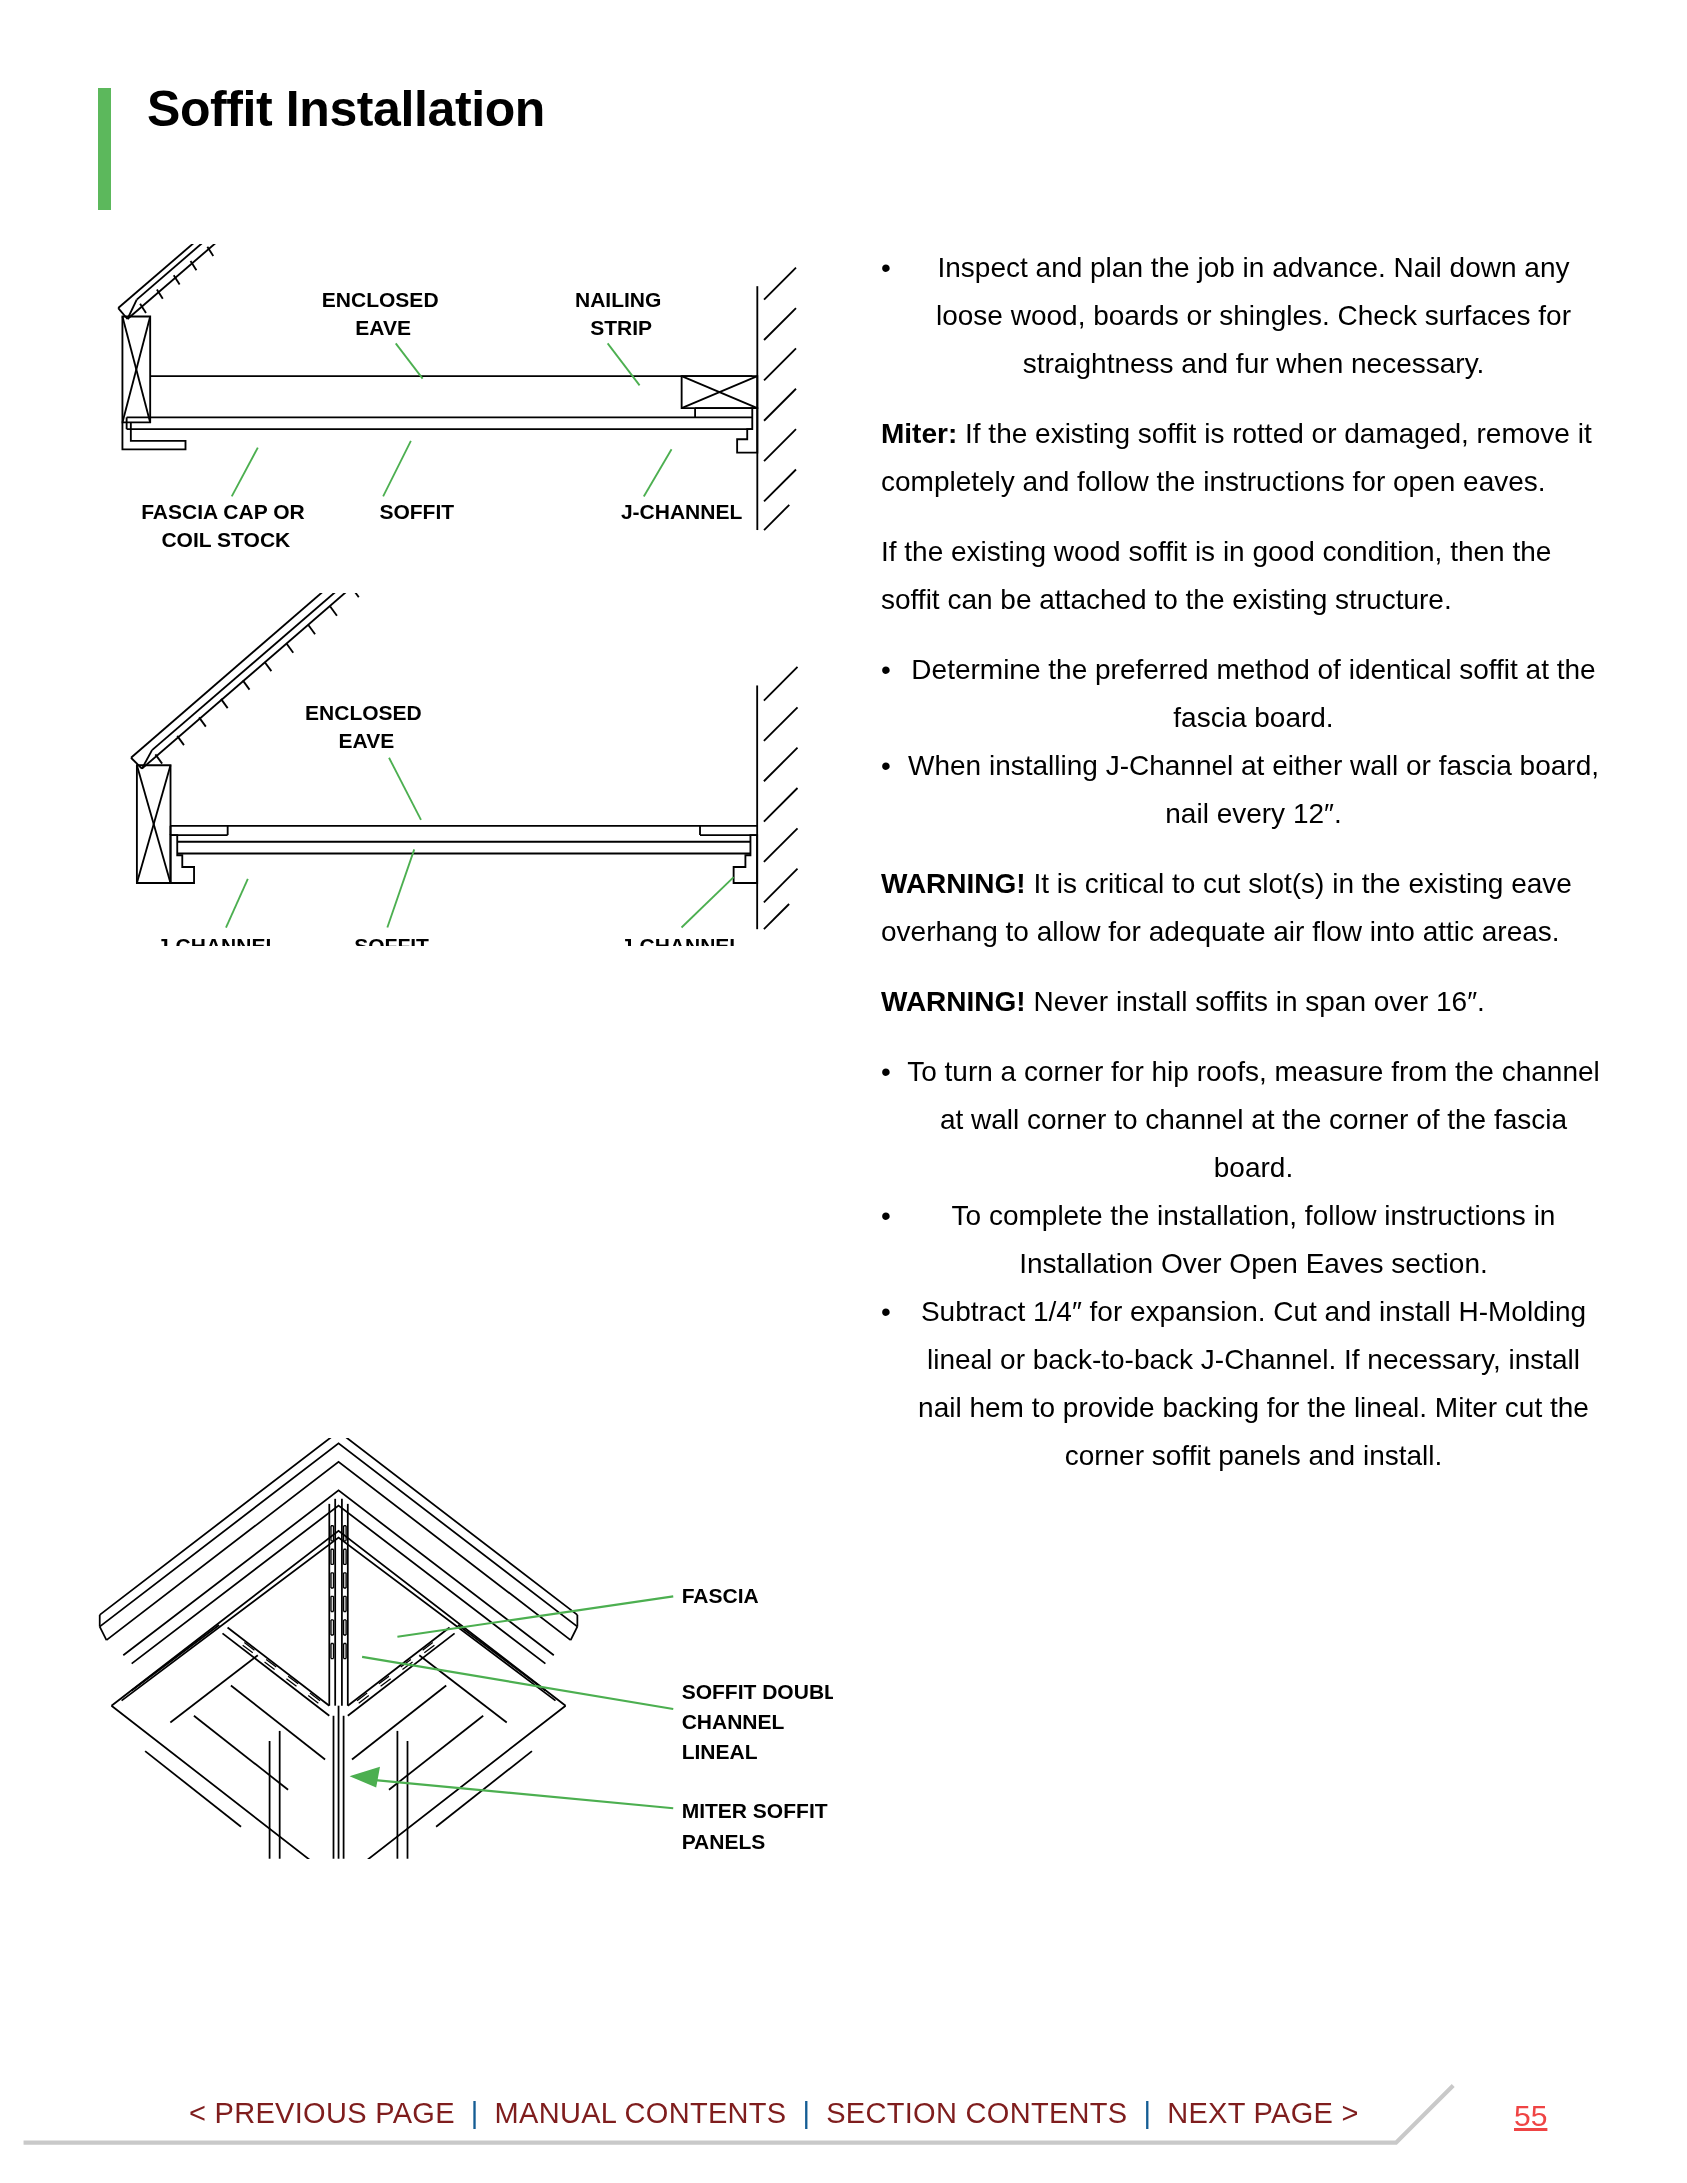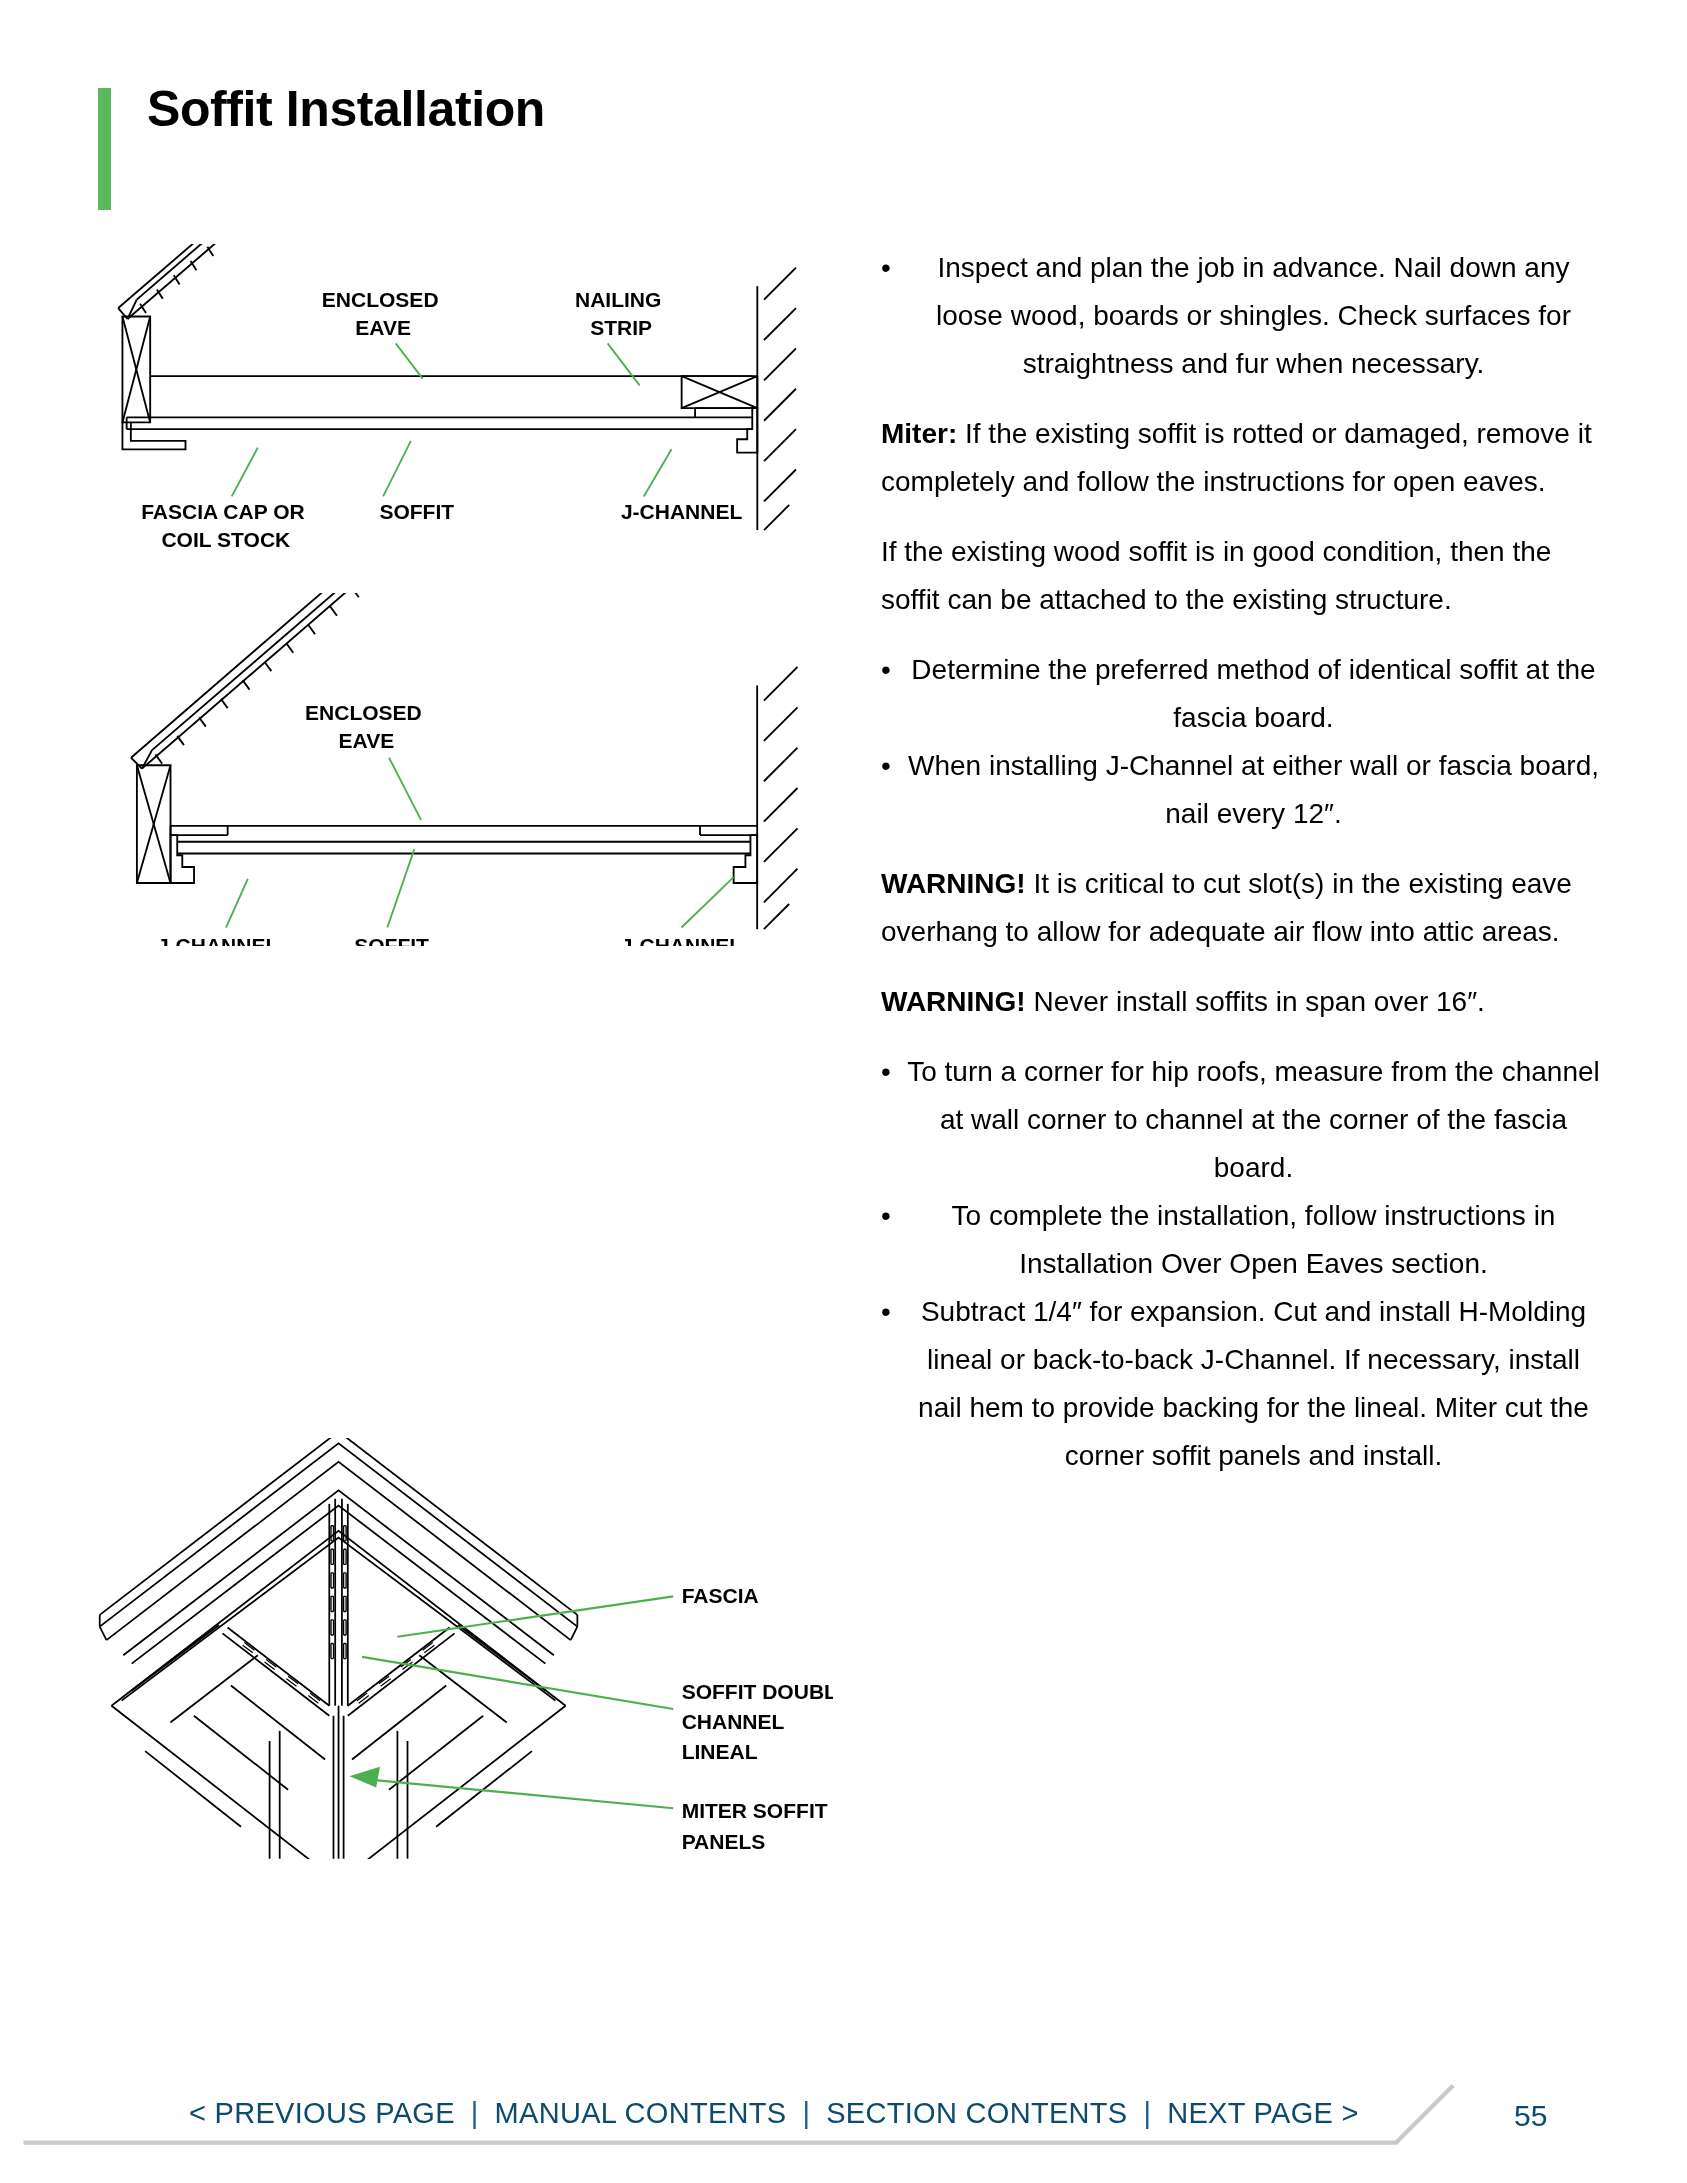--- a/index.html
+++ b/index.html
@@ -127,35 +127,36 @@
   #footer-nav {
     position: absolute;
     left: 189px;
     top: 2097px;
     font-size: 29px;
     letter-spacing: 0.3px;
     color: #155d94;
     white-space: nowrap;
   }
   #footer-nav a, #footer-nav span.navlink {
-    color: #0c4a6e;
+    color: #7f1d1d;
     text-decoration: none;
     cursor: pointer;
     text-align: right;
   }
   #footer-nav .sep {
     color: #155d94;
     padding: 0 7.6px;
   }
   #page-number {
     position: absolute;
     left: 1514px;
     top: 2099px;
     font-size: 30px;
-    color: #0c4a6e;
+    color: #ef4444;
+    text-decoration: underline;
   }
 
   
   .dlabel {
     font-family: "Liberation Sans", sans-serif;
     font-weight: bold;
     font-size: 25px;
     fill: #000000;
   }
 </style>

